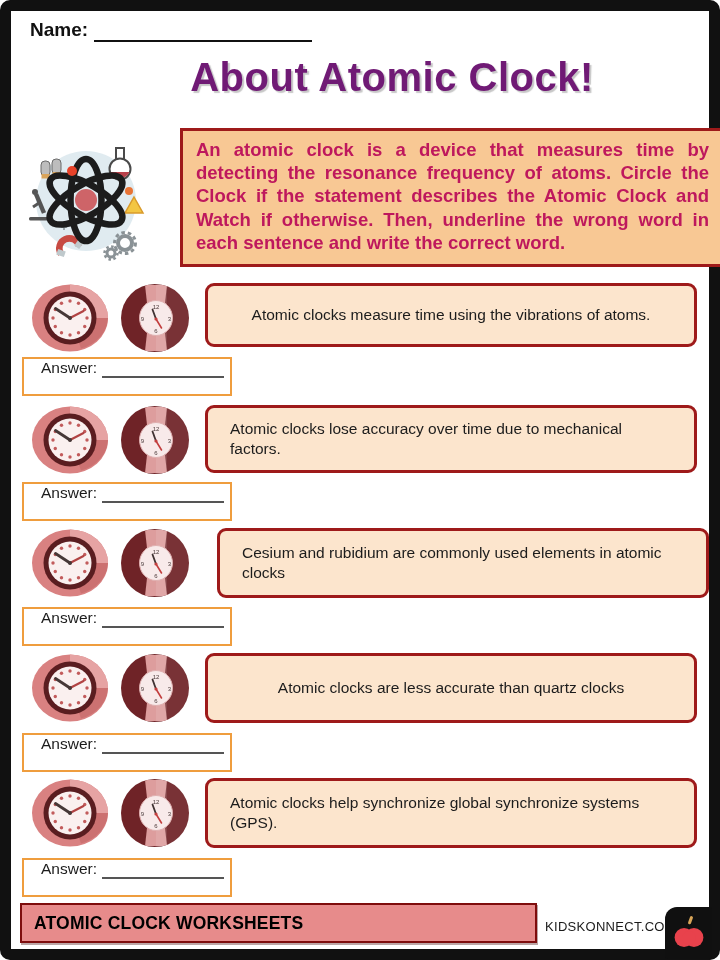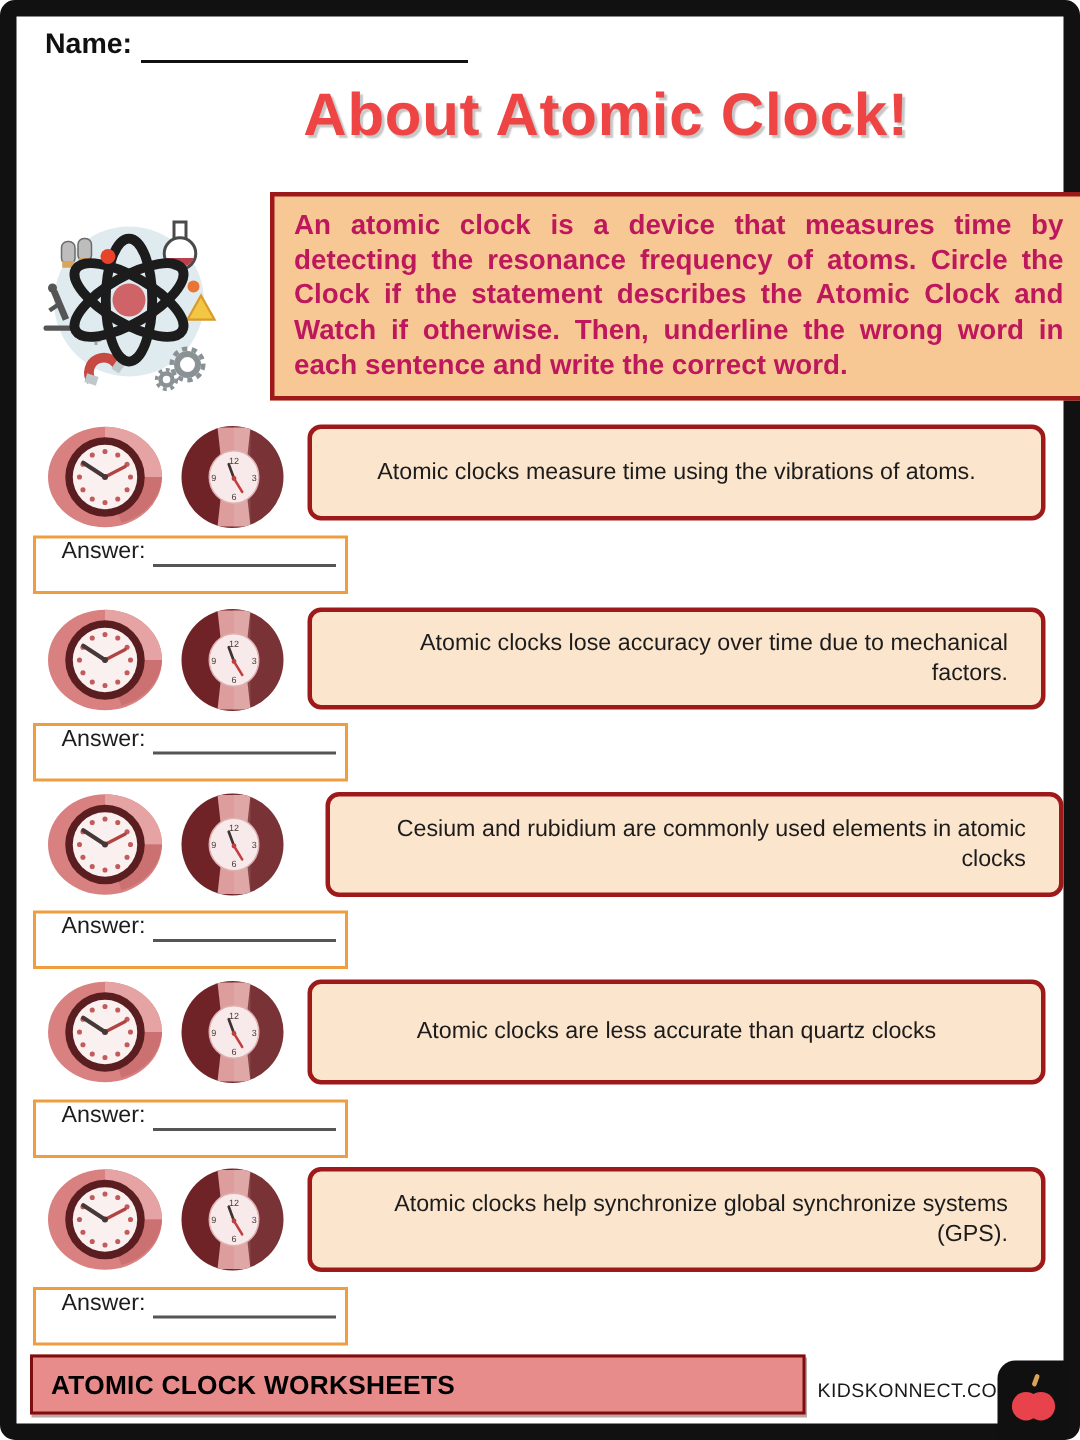--- a/index.html
+++ b/index.html
@@ -12,44 +12,44 @@
     background:#fff;
     font-family:"Liberation Sans", sans-serif;
     overflow:visible;
   }
   
   .name-row{position:absolute;left:19px;top:7px;display:flex;align-items:flex-end;}
   .name-label{font-weight:bold;font-size:19px;color:#111;line-height:24px;}
   .name-line{display:inline-block;width:218px;height:22px;border-bottom:2.5px solid #111;margin-left:6px;}
   
   .title{
-    position:absolute;top:44px;left:12px;width:100%;box-sizing:border-box;
+    position:absolute;top:44px;left:0;width:100%;box-sizing:border-box;
     padding-left:64px;text-align:center;
-    font-weight:bold;font-size:40px;color:#ef4444;
+    font-weight:bold;font-size:40px;color:#701a75;
     text-shadow:2px 2px 1px rgba(130,130,130,0.45);
     letter-spacing:0.5px;
   }
   
   .science-icon{position:absolute;left:14px;top:122px;width:120px;height:128px;}
   .instructions{
     position:absolute;left:137px;top:117px;width:544px;height:139px;
     box-sizing:border-box;background:#f8c894;border:3px solid #9e1a1a;
     padding:7px 12px 8px 13px;
     font-weight:bold;font-size:18.5px;line-height:23.2px;color:#be185d;
     text-align:justify;
     margin-left:32px;
   }
   
   .row-icons{position:absolute;display:flex;gap:5px;}
   .clock-wrap,.watch-wrap{width:80px;height:70px;display:inline-block;}
   .statement{
     position:absolute;left:194px;width:492px;box-sizing:border-box;
     background:#fce5cd;border:3px solid #9e1a1a;border-radius:9px;
     display:flex;align-items:center;justify-content:center;
-    padding:6px 22px;text-align:right;
+    padding:6px 22px;text-align:left;
     font-size:15.5px;color:#1c1c1c;line-height:20px;
   }
   .answer{
     position:absolute;left:11px;width:210px;height:39px;box-sizing:border-box;
     border:2.5px solid #ef9d3e;background:#fff;
     display:flex;padding-left:17px;
     font-size:15.5px;color:#1c1c1c;
   }
   .ans-line{display:inline-block;width:122px;height:17px;border-bottom:2px solid #555;margin-left:5px;}
   

